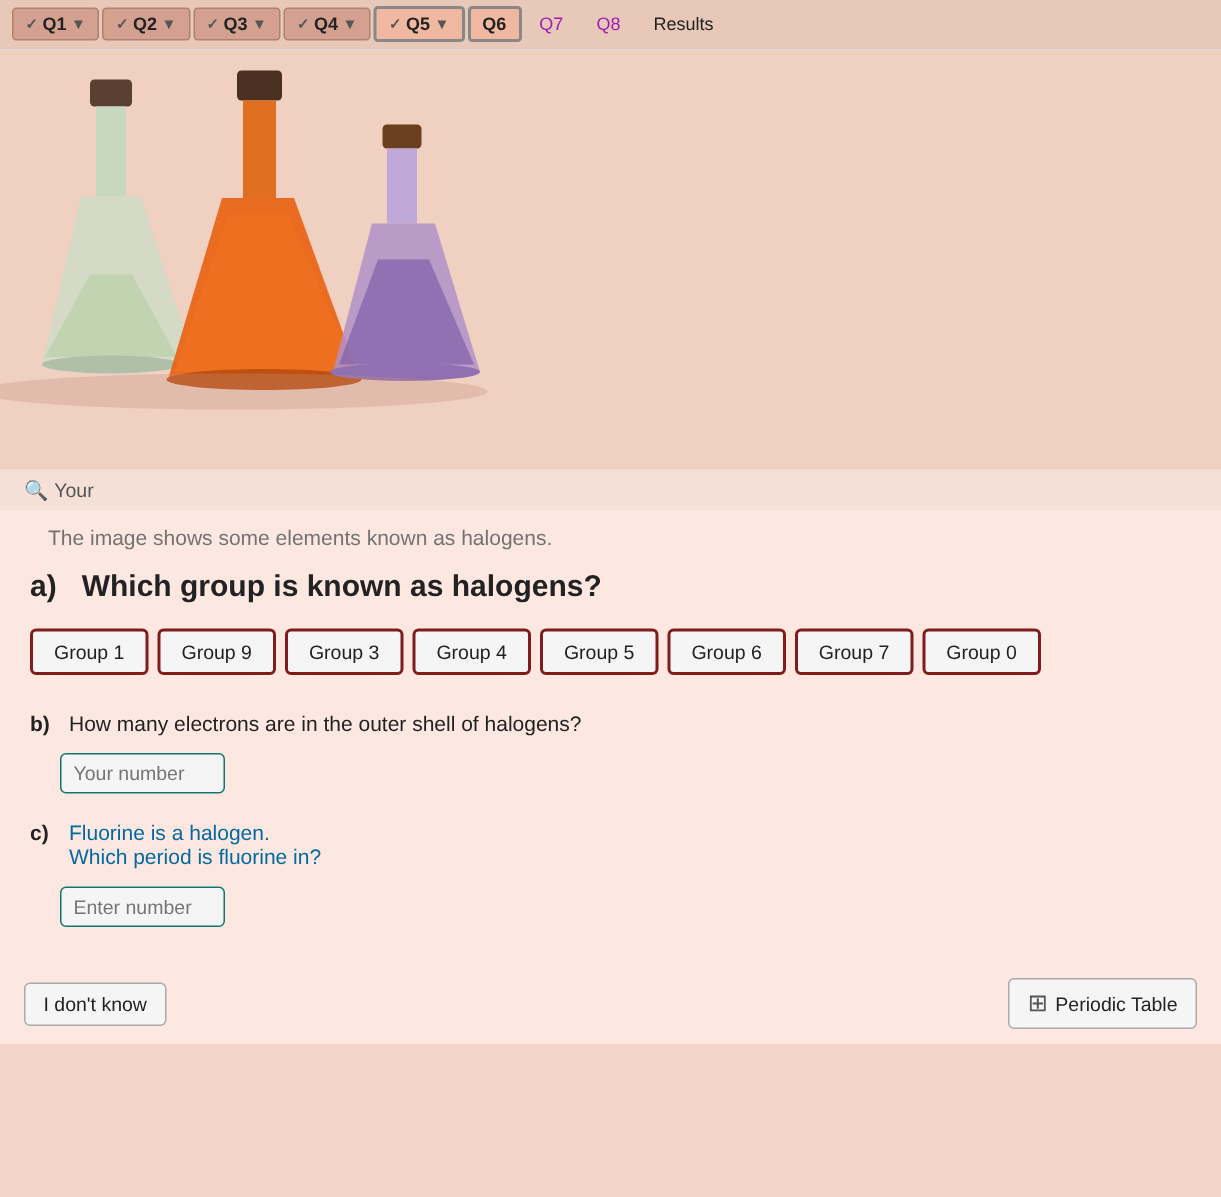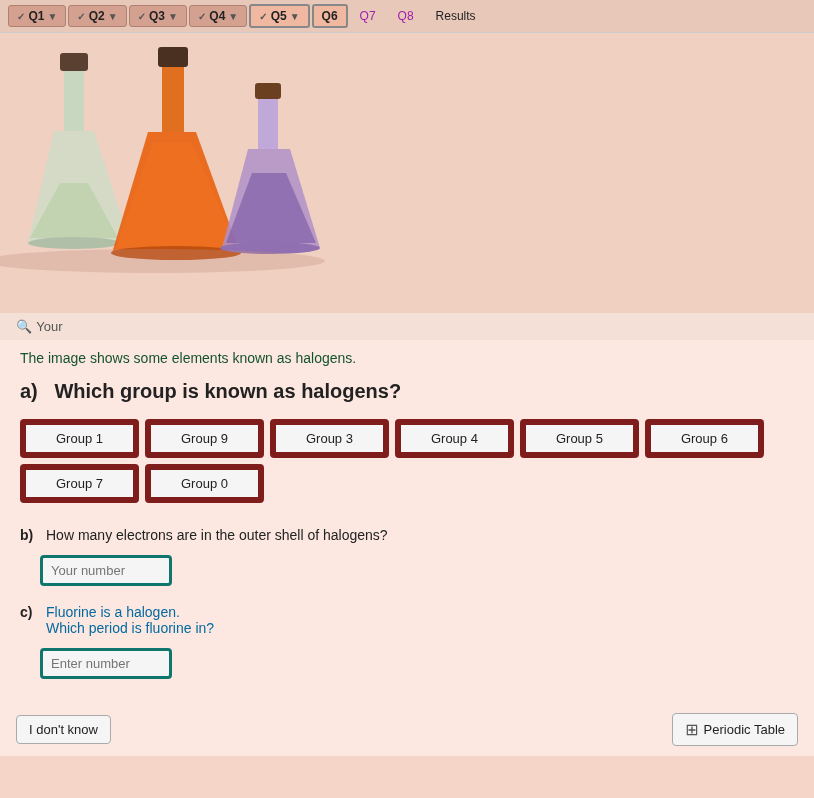--- a/index.html
+++ b/index.html
@@ -91,42 +91,43 @@
       background: #f5e0d8;
     }
 
     
     .question-section {
       padding: 10px 20px 6px 20px;
       background: #fce8e0;
     }
     .question-intro {
       font-size: 14px;
-      color: #14532d;
+      color: #737373;
       margin-bottom: 14px;
+      margin-left: 12px;
     }
     .question-label {
       font-size: 20px;
       font-weight: bold;
       color: #222;
       margin-bottom: 10px;
     }
 
     
     .group-buttons {
       display: flex;
       flex-wrap: wrap;
       gap: 6px;
       margin-bottom: 20px;
       margin-left: 20px;
     }
     .group-btn {
-      padding: 6px 30px;
+      padding: 6px 14px;
       background: #f5f5f5;
-      border: 6px solid #7f1d1d;
+      border: 2px solid #7f1d1d;
       border-radius: 4px;
       font-size: 13px;
       color: #222;
       cursor: pointer;
       min-width: 70px;
       text-align: center;
     }
 
     
     .input-section {
@@ -137,23 +138,23 @@
       align-items: flex-start;
       margin-bottom: 8px;
     }
     .part-label {
       font-size: 14px;
       font-weight: bold;
       color: #222;
       min-width: 20px;
     }
     .answer-input {
-      width: 132px;
+      width: 110px;
       padding: 5px 8px;
-      border: 3px solid #0f766e;
+      border: 1px solid #0f766e;
       border-radius: 4px;
       background: #f5f5f5;
       font-size: 13px;
       color: #888;
       margin-left: 20px;
       margin-top: 4px;
     }
 
     
     .bottom-area {

